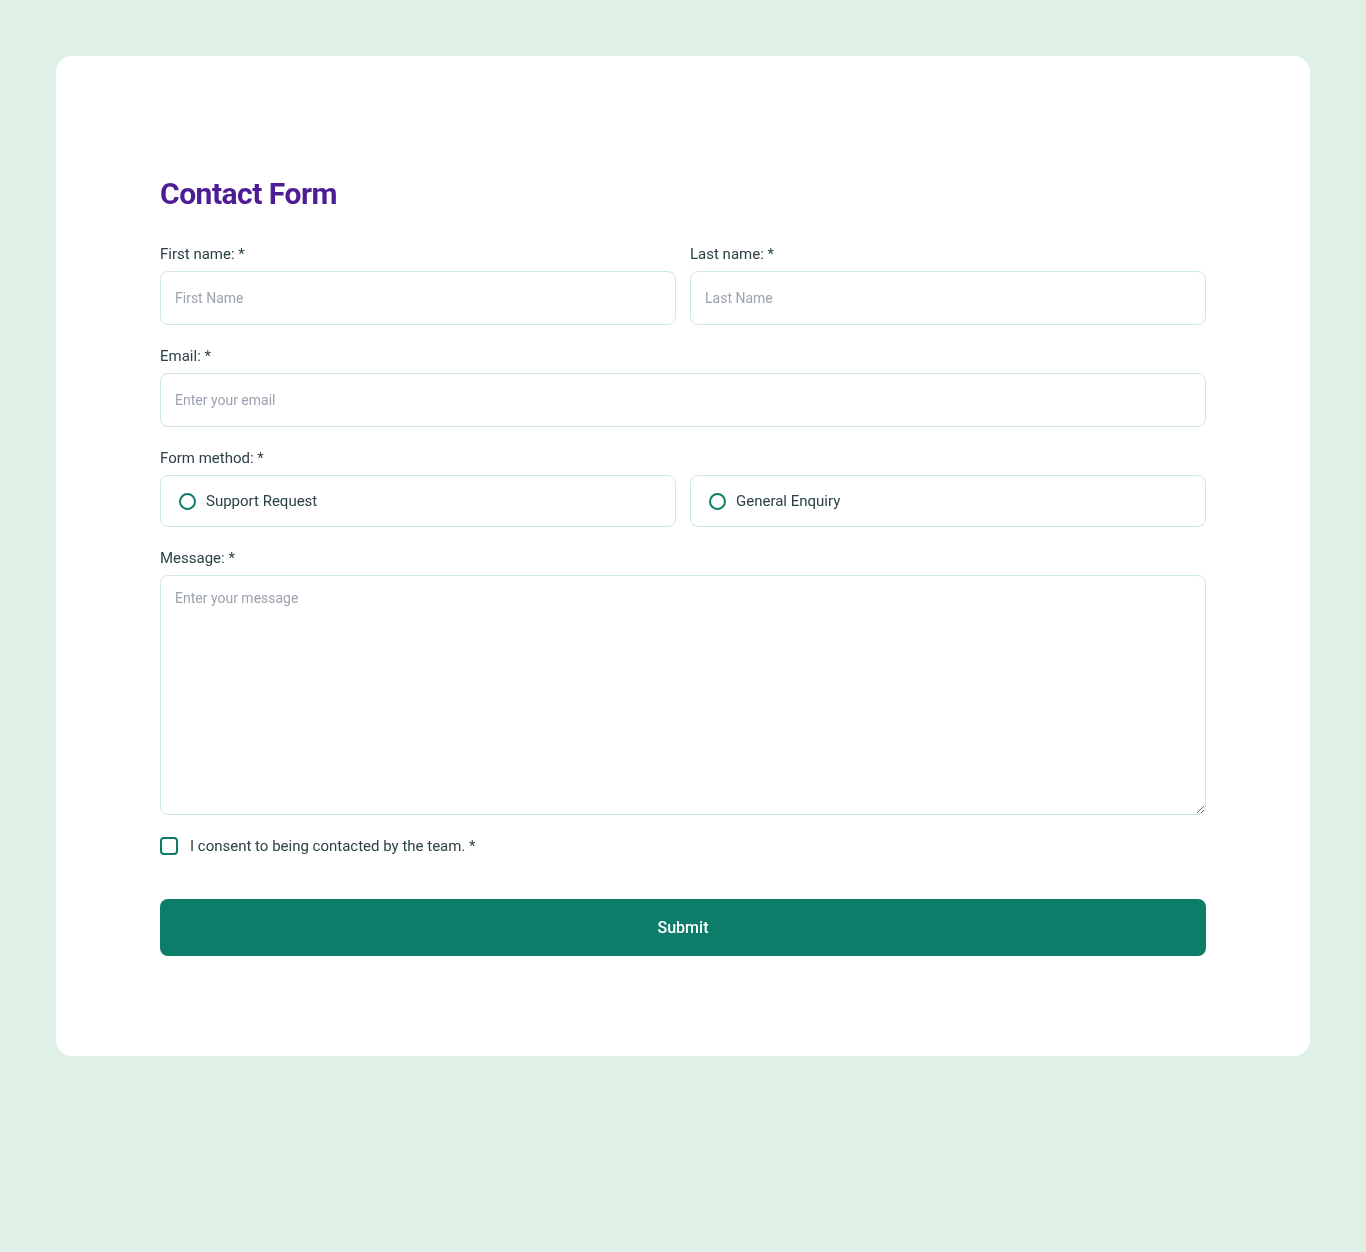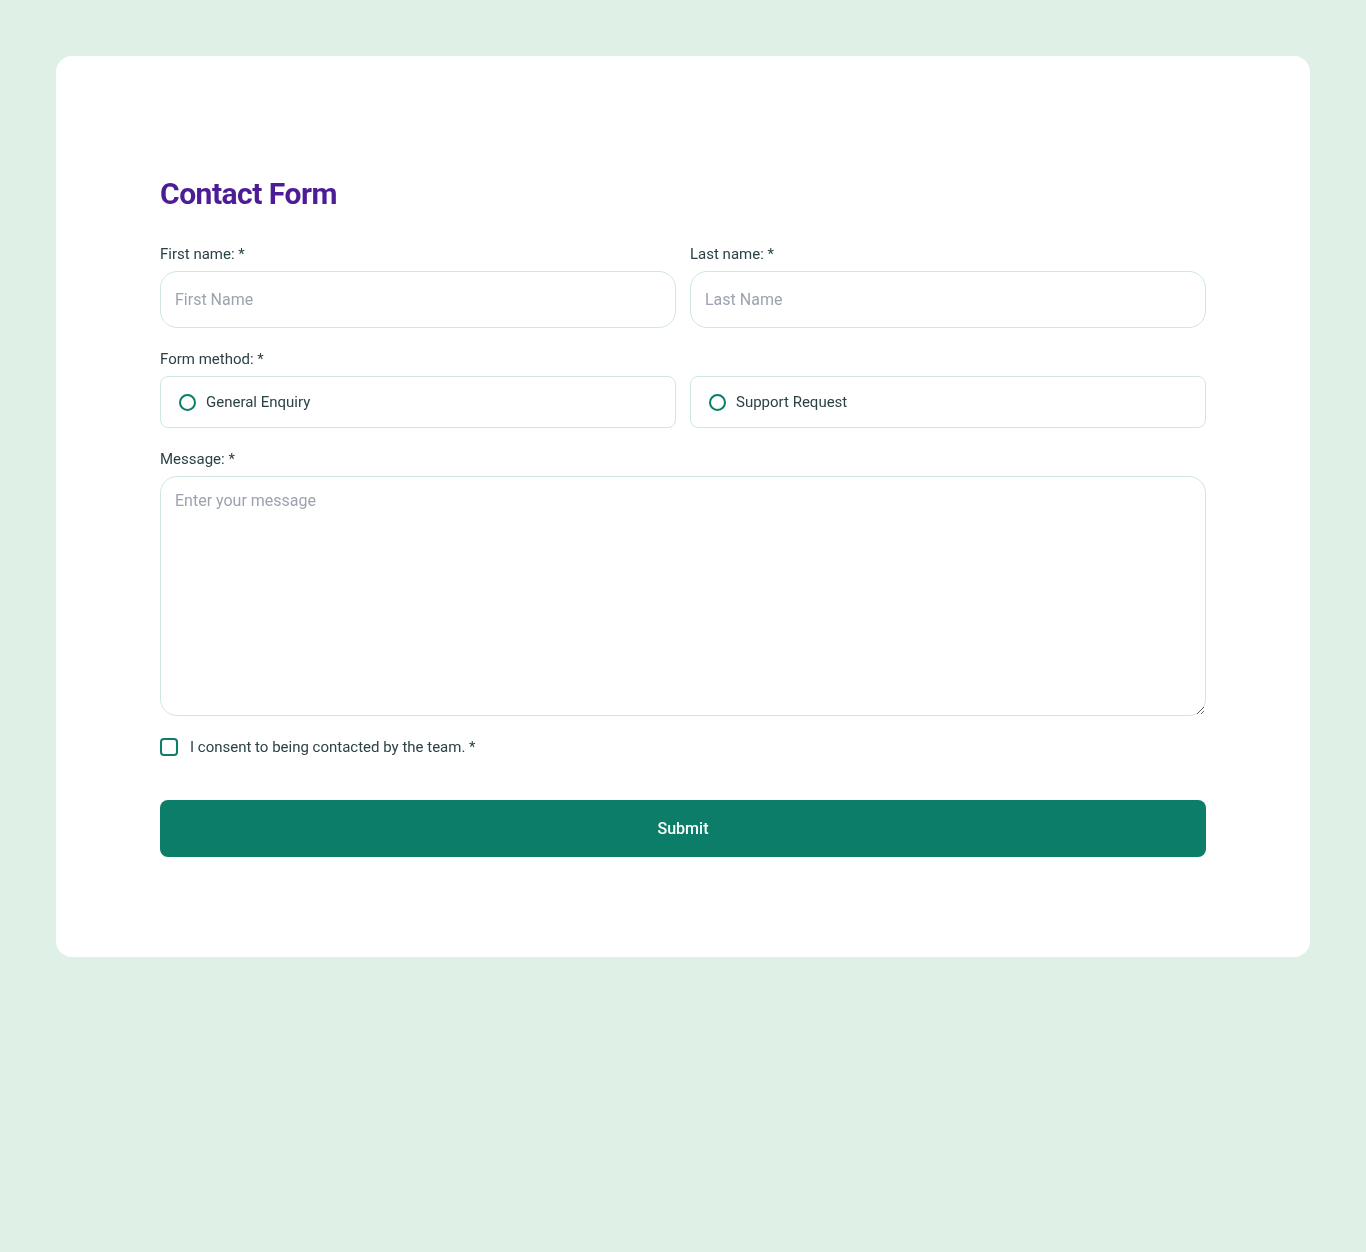--- a/index.html
+++ b/index.html
@@ -46,23 +46,23 @@
       color: #2b4246;
       font-size: 15px;
       margin-bottom: 8px;
       display: block;
     }
     input[type="text"],
     input[type="email"],
     textarea {
       width: 100%;
       border: 1px solid #cfe8dc;
-      border-radius: 17px;
+      border-radius: 8px;
       padding: 18px 14px;
-      font-size: 16px;
+      font-size: 14px;
       color: #2b4246;
       font-family: inherit;
       background: #fff;
       outline: none;
     }
     input::placeholder,
     textarea::placeholder {
       color: #9ca3af;
     }
     textarea {
@@ -135,31 +135,35 @@
     <div class="field">
       <label>First name: *</label>
       <input type="text" placeholder="First Name" style="">
     </div>
     <div class="field">
       <label>Last name: *</label>
       <input type="text" placeholder="Last Name" style="">
     </div>
   </div>
 
+  <div class="field full">
+    <label>Email: *</label>
+    <input type="email" placeholder="Enter your email" style="">
+  </div>
 
   <div class="field full">
     <label>Form method: *</label>
     <div class="radio-row">
       <div class="radio-option">
         <span class="radio-circle"></span>
-        <span>General Enquiry</span>
+        <span>Support Request</span>
       </div>
       <div class="radio-option">
         <span class="radio-circle"></span>
-        <span>Support Request</span>
+        <span>General Enquiry</span>
       </div>
     </div>
   </div>
 
   <div class="field full">
     <label>Message: *</label>
     <textarea placeholder="Enter your message" style=""></textarea>
   </div>
 
   <div class="consent-row">

